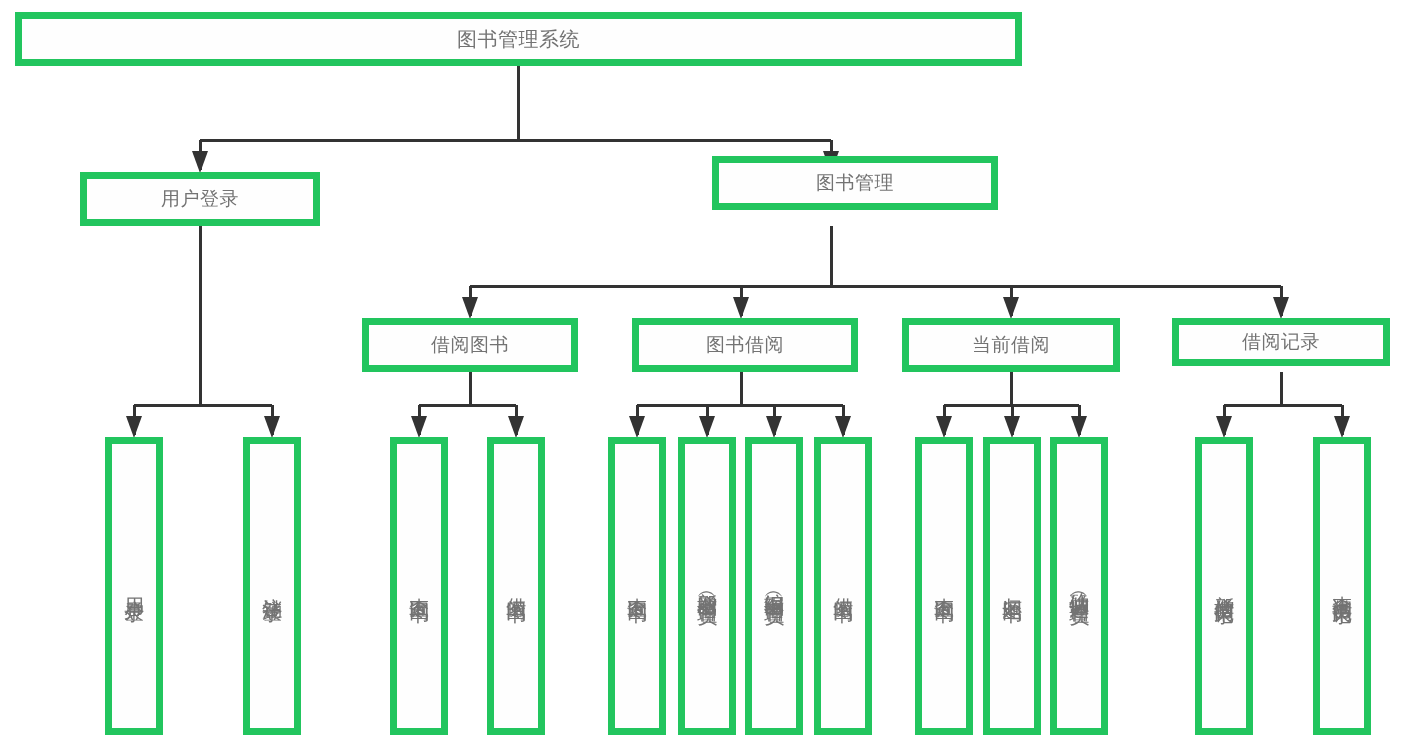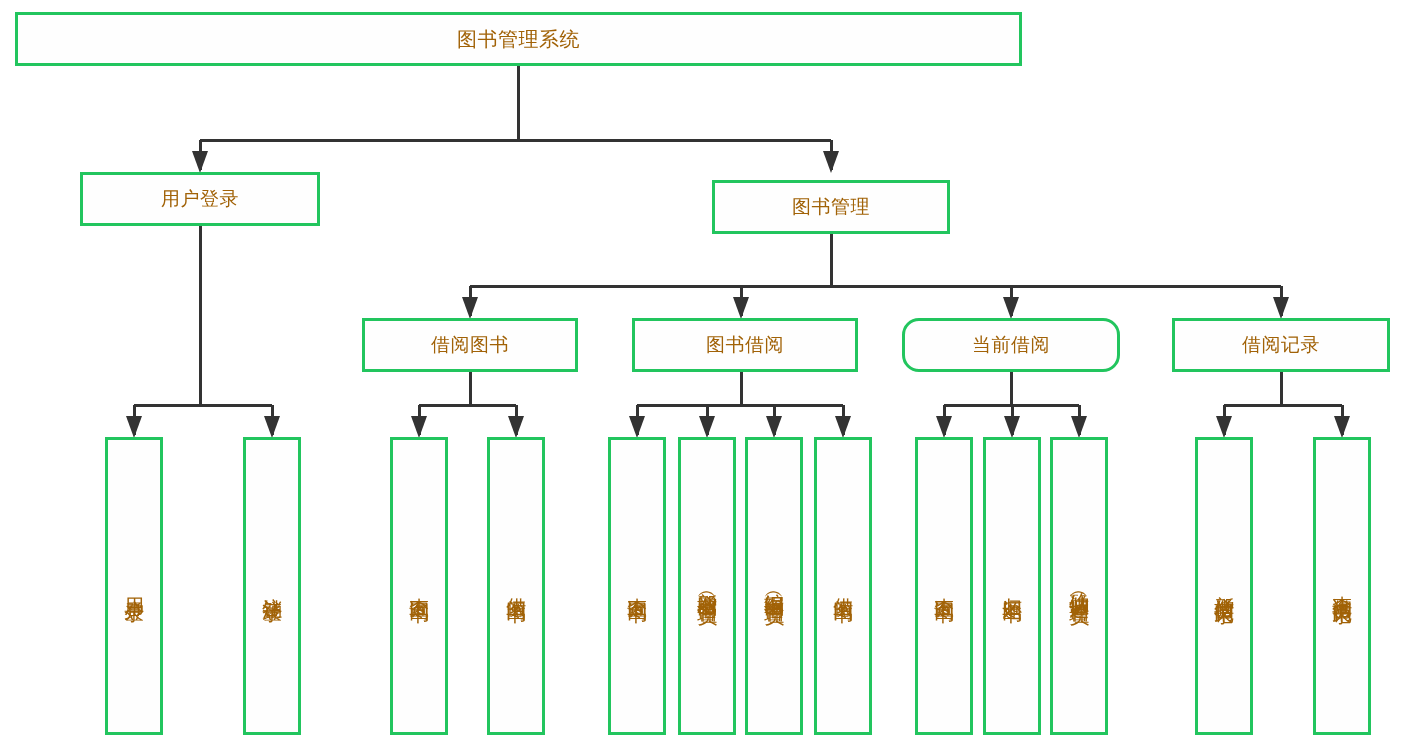--- a/index.html
+++ b/index.html
@@ -22,25 +22,25 @@
     left: 0;
     top: 0;
     width: 1405px;
     height: 747px;
     pointer-events: none;
   }
   .node {
     position: absolute;
     box-sizing: border-box;
     background: #fefefe;
-    border: 3px solid #22c55e;
+    border: 7px solid #22c55e;
     display: flex;
     align-items: center;
     justify-content: center;
-    color: #a16207;
+    color: #737373;
     z-index: 2;
   }
   .node-label {
     font-size: 19px;
     line-height: 1.15;
     letter-spacing: 0.5px;
     white-space: nowrap;
   }
   .node.root .node-label { font-size: 20px; }
   .node.level1 .node-label { font-size: 19px; }
@@ -127,33 +127,33 @@
       <line x1="1342" y1="405" x2="1342" y2="435" stroke="#333333" stroke-width="3" shape-rendering="crispEdges"></line>
       <path d="M 1334 416 L 1350 416 L 1342 438 Z" fill="#333333"></path>
     </svg>
   <div id="nodes-layer">
       <div class="node root" style="left: 15px; top: 12px; width: 1007px; height: 54px;">
         <span class="node-label">图书管理系统</span>
       </div>
       <div class="node level1" style="left: 80px; top: 172px; width: 240px; height: 54px;">
         <span class="node-label">用户登录</span>
       </div>
-      <div class="node level1" style="left: 712px; top: 180px; width: 238px; height: 54px; align-items: center;">
+      <div class="node level1" style="left: 712px; top: 156px; width: 286px; height: 54px; align-items: center;">
         <span class="node-label">图书管理</span>
       </div>
       <div class="node level2" style="left: 362px; top: 318px; width: 216px; height: 54px;">
         <span class="node-label">借阅图书</span>
       </div>
       <div class="node level2" style="left: 632px; top: 318px; width: 226px; height: 54px;">
         <span class="node-label">图书借阅</span>
       </div>
-      <div class="node level2" style="left: 902px; top: 318px; width: 218px; height: 54px; border-radius: 17px;">
+      <div class="node level2" style="left: 902px; top: 318px; width: 218px; height: 54px;">
         <span class="node-label">当前借阅</span>
       </div>
-      <div class="node level2" style="left: 1172px; top: 318px; width: 218px; height: 54px;">
+      <div class="node level2" style="left: 1172px; top: 318px; width: 218px; height: 48px;">
         <span class="node-label">借阅记录</span>
       </div>
       <div class="node leaf" style="left: 105px; top: 437px; width: 58px; height: 298px;">
         <span class="node-label">用户登录</span>
       </div>
       <div class="node leaf" style="left: 243px; top: 437px; width: 58px; height: 298px;">
         <span class="node-label">注销登录</span>
       </div>
       <div class="node leaf" style="left: 390px; top: 437px; width: 58px; height: 298px;">
         <span class="node-label">查询图书</span>

